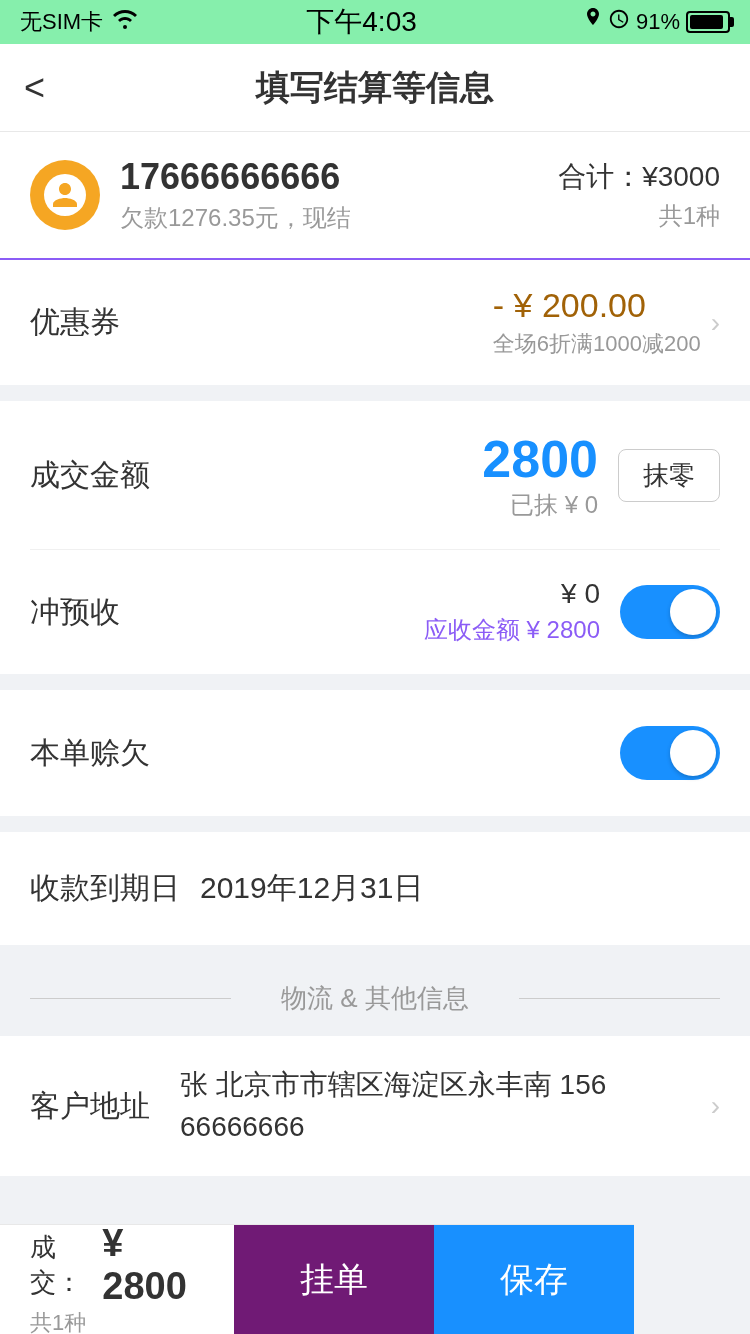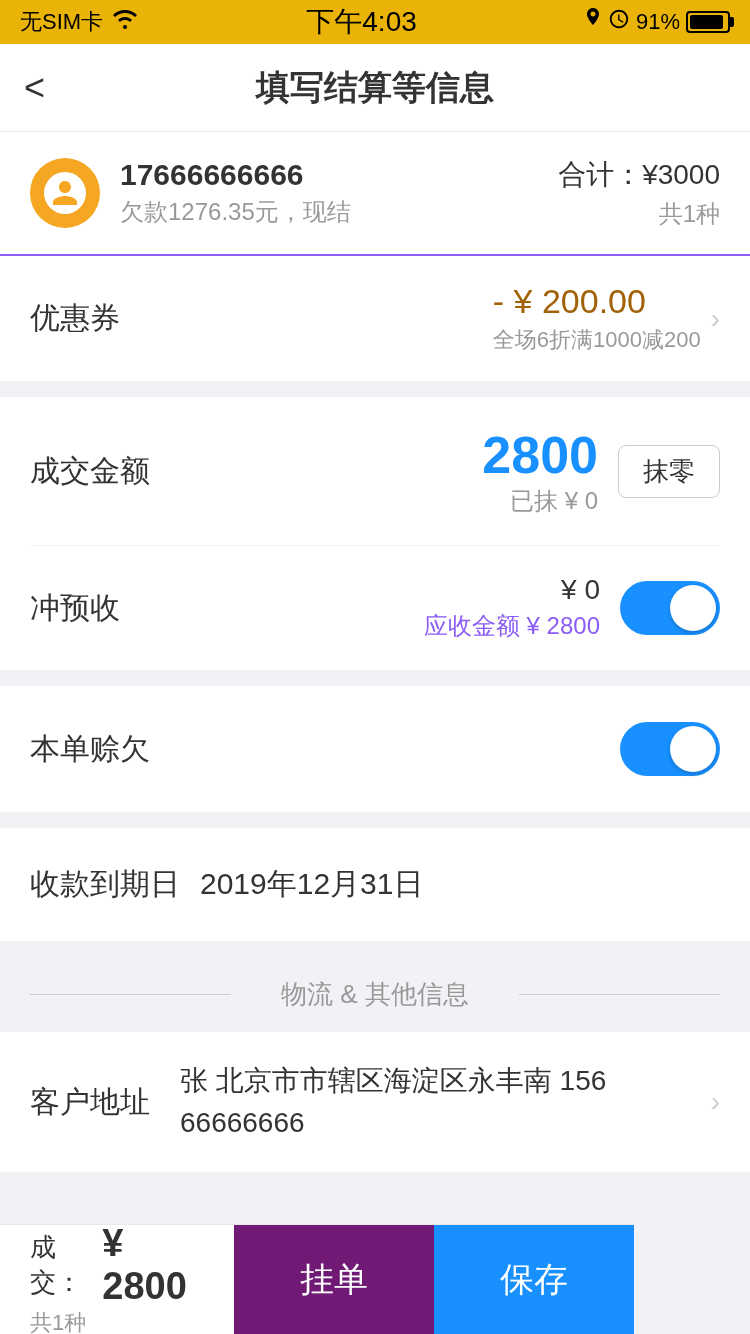--- a/index.html
+++ b/index.html
@@ -10,21 +10,21 @@
       font-family: -apple-system, 'PingFang SC', 'Helvetica Neue', sans-serif;
       background: #f0f2f5;
       position: relative;
       overflow-x: hidden;
     }
 
     
     .status-bar {
       width: 750px;
       height: 44px;
-      background: #eab308;
+      background: #86efac;
       display: flex;
       align-items: center;
       justify-content: space-between;
       padding: 0 20px;
       font-size: 24px;
     }
     .status-left { display: flex; align-items: center; gap: 8px; font-size: 22px; color: #000; }
     .status-center { font-size: 28px; font-weight: 500; color: #000; }
     .status-right { display: flex; align-items: center; gap: 6px; font-size: 22px; color: #000; }
     .battery-icon {
@@ -112,21 +112,21 @@
     .avatar-icon {
       width: 42px;
       height: 42px;
       background: #fff;
       border-radius: 50%;
       display: flex;
       align-items: center;
       justify-content: center;
     }
     .user-info { flex: 1; }
-    .user-phone { font-size: 30px; font-weight: 600; color: #333; }
+    .user-phone { font-size: 36px; font-weight: 600; color: #333; }
     .user-debt { font-size: 24px; color: #999; margin-top: 4px; }
     .user-total { text-align: right; }
     .total-amount { font-size: 28px; color: #333; font-weight: 500; }
     .total-count { font-size: 24px; color: #999; margin-top: 4px; }
 
     
     .coupon-row {
       display: flex;
       align-items: center;
       padding: 26px 30px;

